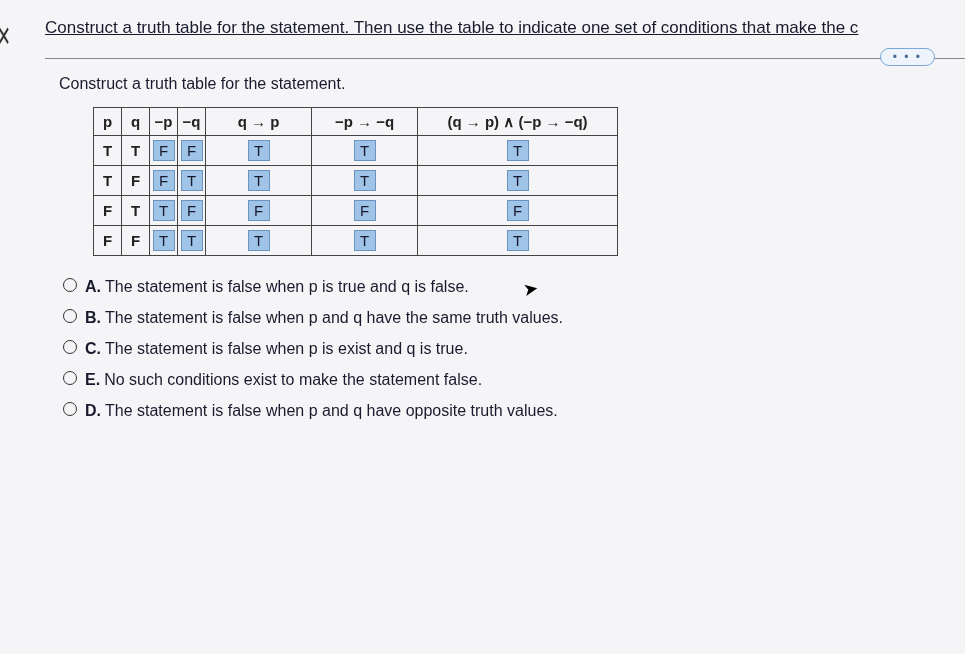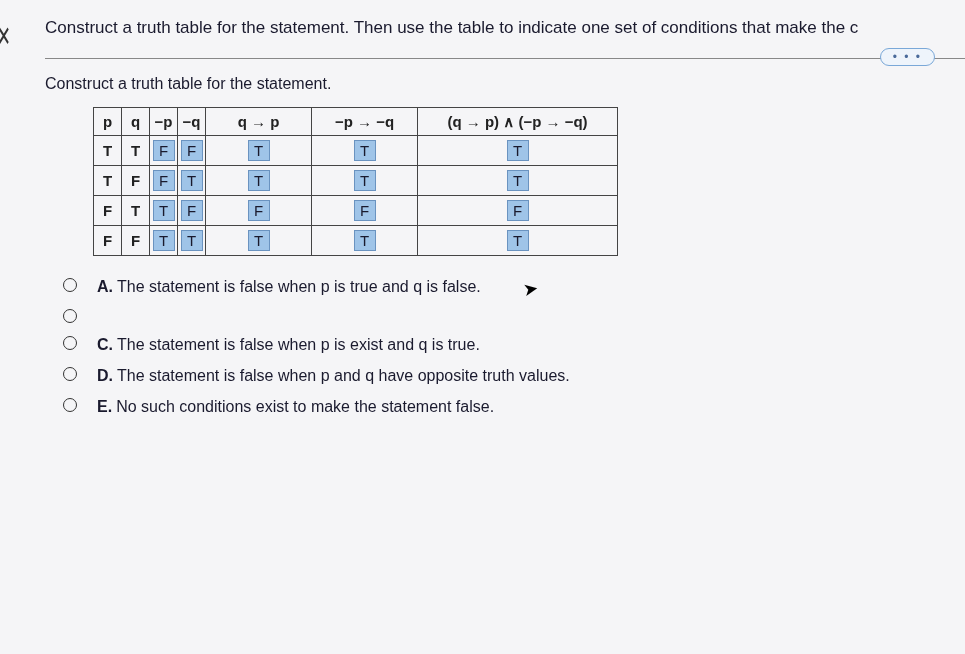--- a/index.html
+++ b/index.html
@@ -30,20 +30,21 @@
   }
   .content {
     margin-left: 45px;
     margin-right: 0;
   }
   .instruction {
     font-size: 17px;
     color: #1a1a2e;
     line-height: 1.9;
     margin-bottom: 4px;
+    text-decoration: underline;
   }
   .hr-container {
     margin: 14px 0 8px 0;
     position: relative;
   }
   hr {
     border: none;
     border-top: 1px solid #888;
     margin: 0;
   }
@@ -56,21 +57,21 @@
     border-radius: 12px;
     padding: 1px 12px;
     font-size: 12px;
     color: #4a6a9a;
     letter-spacing: 2px;
     cursor: pointer;
   }
   .subinstruction {
     font-size: 16px;
     color: #1a1a2e;
-    margin: 16px 0 14px 0;
+    margin: 16px 0 14px 14px;
   }
   .table-wrap { margin-left: 48px; }
   table.truth {
     border-collapse: collapse;
     font-size: 15px;
   }
   table.truth th, table.truth td {
     border: 1px solid #444;
     text-align: center;
     padding: 4px 0;
@@ -103,21 +104,21 @@
     font-size: 18px;
     color: #000;
     left: 478px;
     top: 2px;
     transform: rotate(-10deg);
   }
   .options { margin-left: 18px; }
   .option-row {
     display: flex;
     align-items: baseline;
-    gap: 20px;
+    gap: 8px;
     margin: 11px 0;
     font-size: 16px;
     color: #1a1a2e;
   }
   .radio {
     width: 14px;
     height: 14px;
     border: 1.5px solid #333;
     border-radius: 50%;
     flex: 0 0 14px;
@@ -199,29 +200,30 @@
       <span class="cursor">➤</span>
     </div>
 
     <div class="options" id="options">
         <div class="option-row">
           <div class="radio"></div>
           <div><span class="opt-letter">A.</span><span>The statement is false when p is true and q is false.</span></div>
         </div>
         <div class="option-row">
           <div class="radio"></div>
+          <div><span class="opt-letter">B.</span><span>The statement is false when p and q have the same truth values.</span></div>
         </div>
         <div class="option-row">
           <div class="radio"></div>
           <div><span class="opt-letter">C.</span><span>The statement is false when p is exist and q is true.</span></div>
         </div>
         <div class="option-row">
           <div class="radio"></div>
+          <div><span class="opt-letter">E.</span><span>No such conditions exist to make the statement false.</span></div>
+        </div>
+        <div class="option-row">
+          <div class="radio"></div>
           <div><span class="opt-letter">D.</span><span>The statement is false when p and q have opposite truth values.</span></div>
-        </div>
-        <div class="option-row">
-          <div class="radio"></div>
-          <div><span class="opt-letter">E.</span><span>No such conditions exist to make the statement false.</span></div>
         </div>
       </div>
 
   </div>
 </div>
 
 </body></html>

